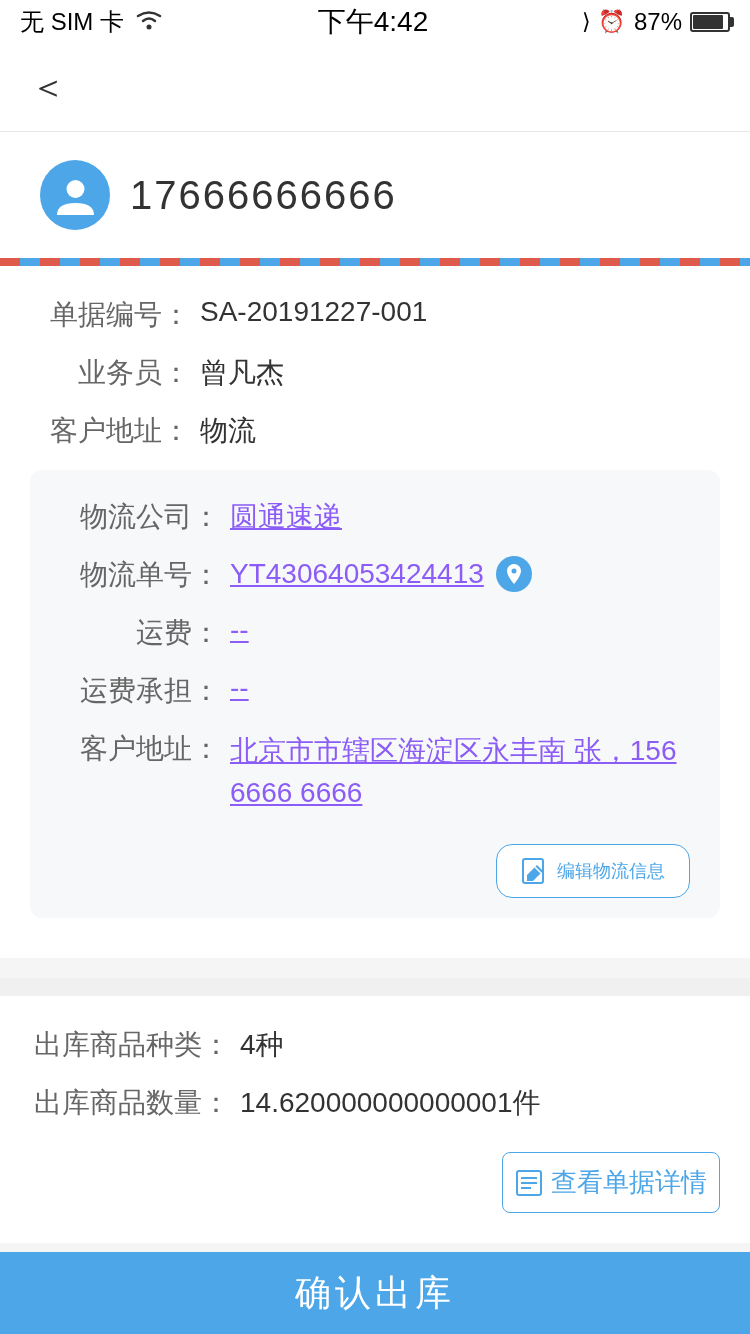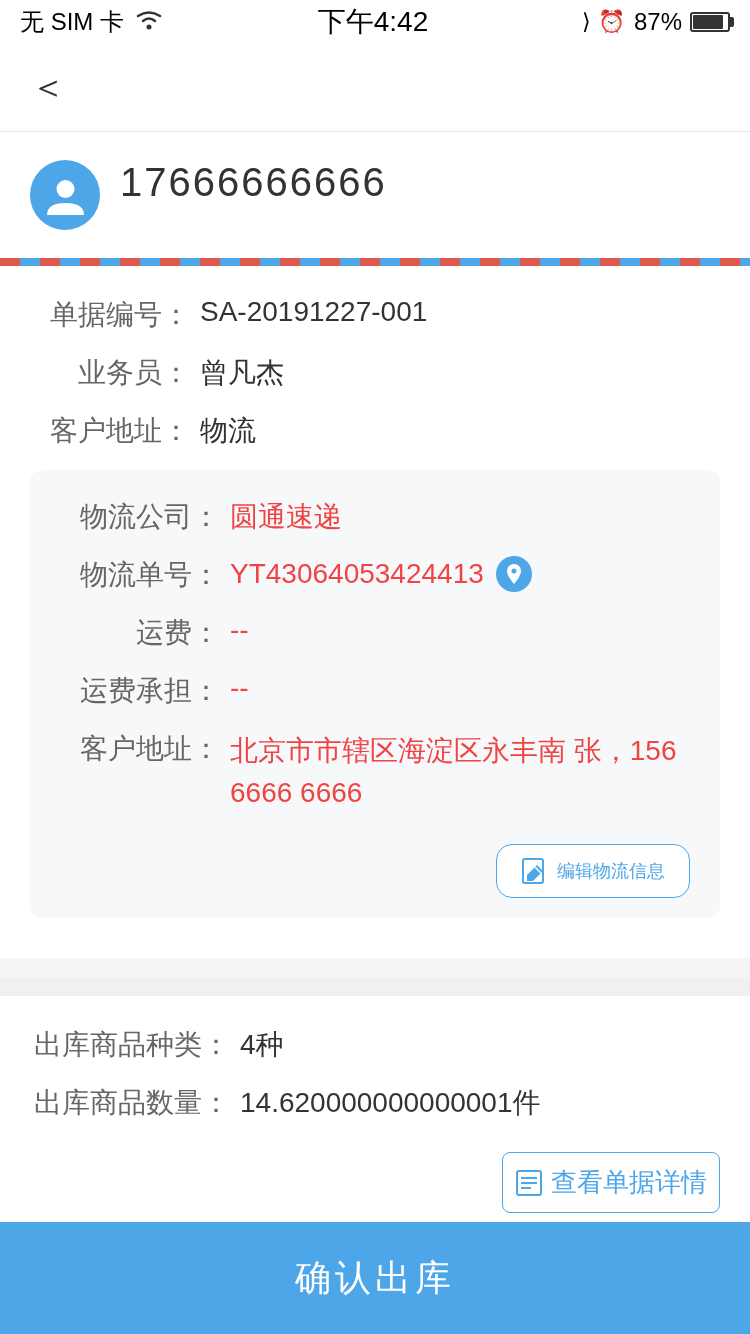--- a/index.html
+++ b/index.html
@@ -90,23 +90,23 @@
     }
 
     
     .content {
       padding-bottom: 120px;
     }
 
     
     .user-card {
       background: #fff;
-      padding: 28px 30px;
-      display: flex;
-      align-items: flex-start;
+      padding: 28px 40px;
+      display: flex;
+      align-items: center;
       gap: 20px;
       margin-bottom: 0;
     }
     .user-avatar {
       width: 70px;
       height: 70px;
       border-radius: 50%;
       background: #4da6e8;
       display: flex;
       align-items: center;
@@ -172,26 +172,27 @@
       margin-bottom: 20px;
       font-size: 28px;
     }
     .logistics-label {
       color: #666;
       min-width: 160px;
       text-align: right;
       flex-shrink: 0;
     }
     .logistics-value {
-      color: #ef4444;
+      color: #8b5cf6;
       flex: 1;
       padding-left: 10px;
       display: flex;
       align-items: center;
       gap: 12px;
+      text-decoration: underline;
     }
     .location-icon {
       width: 36px;
       height: 36px;
       background: #4da6e8;
       border-radius: 50%;
       display: inline-flex;
       align-items: center;
       justify-content: center;
       flex-shrink: 0;
@@ -268,21 +269,21 @@
       height: 220px;
       background: #f5f5f5;
     }
 
     
     .confirm-bar {
       position: fixed;
       bottom: 0;
       left: 0;
       width: 750px;
-      height: 112px;
+      height: 82px;
       background: #4da6e8;
       display: flex;
       align-items: center;
       justify-content: center;
       cursor: pointer;
     }
     .confirm-text {
       color: #fff;
       font-size: 36px;
       font-weight: 500;

